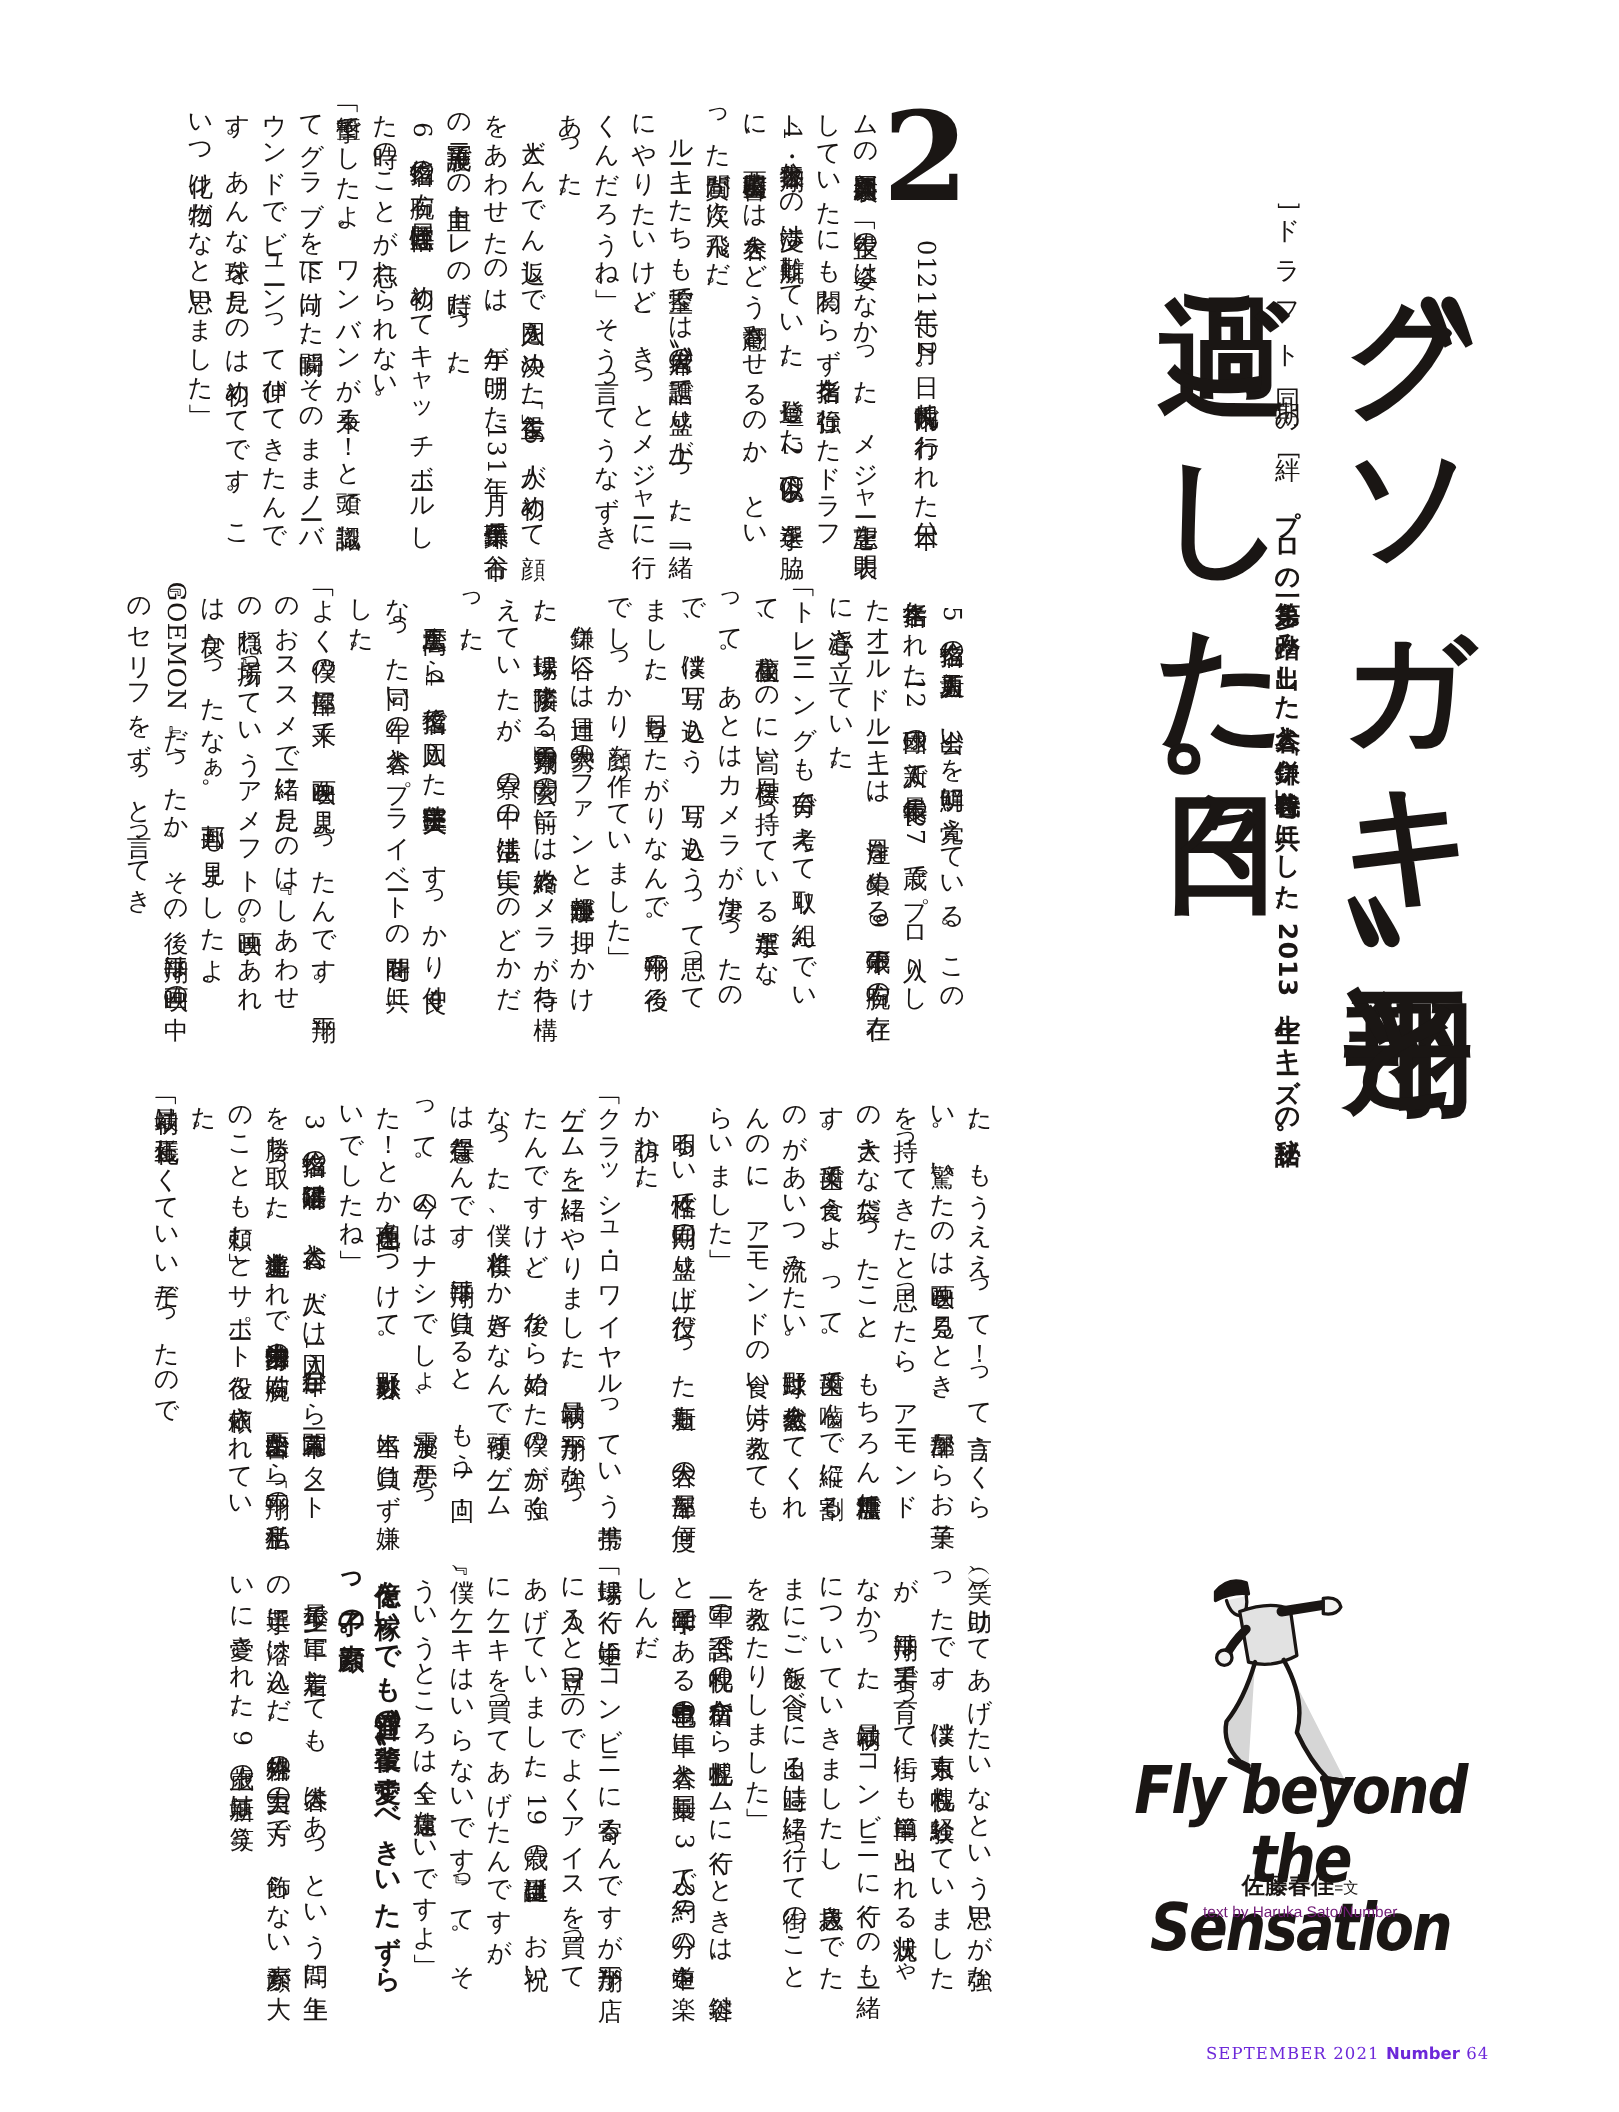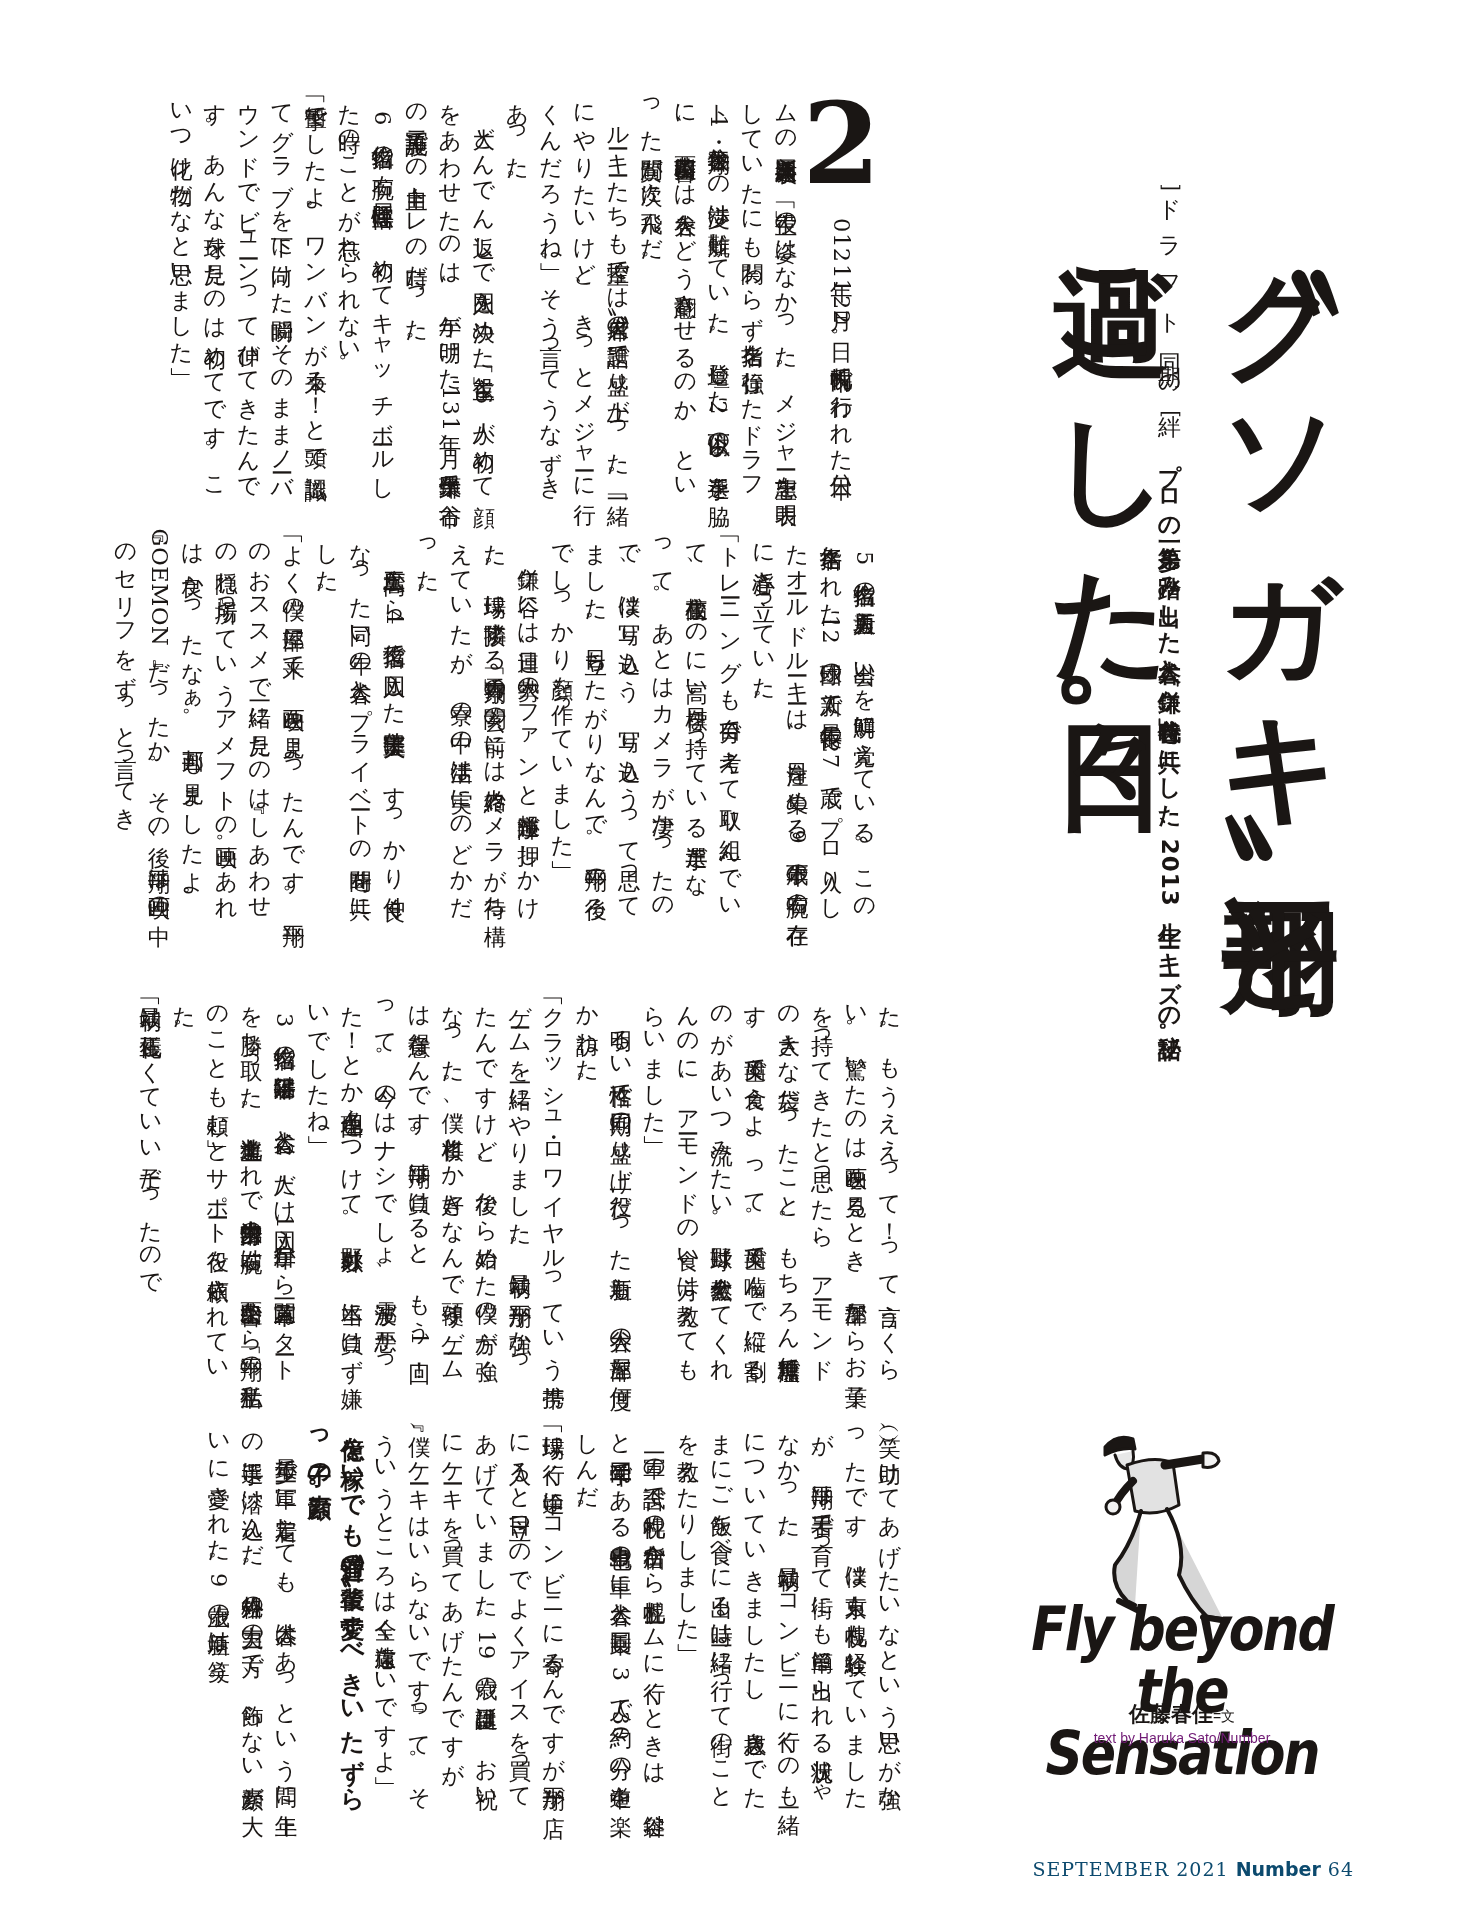--- a/index.html
+++ b/index.html
@@ -69,21 +69,21 @@
   .tier4 { top: 1418px; left: 96px; width: 810px; height: 380px; }
 
   .subhead {
     font-family: "DejaVu Sans", sans-serif; font-weight: bold; font-size: 24px;
     line-height: 33px; margin: 0 28px; text-indent: 0 !important;
   }
 
   
   .footer {
     position: absolute; right: 118px; top: 1858px;
-    font-family: "DejaVu Serif", serif; font-size: 19px; color: #0c4a6e; letter-spacing: 1px;
+    font-family: "DejaVu Serif", serif; font-size: 15px; color: #6d28d9; letter-spacing: 1px;
   }
   .footer .brand { font-family: "DejaVu Sans", sans-serif; font-weight: bold; letter-spacing: 0; }
 </style>
 </head>
 <body>
 
 <div class="page">
 
   <h1 class="headline">
     <span class="line line1">〝クソガキ〟翔平と</span>

